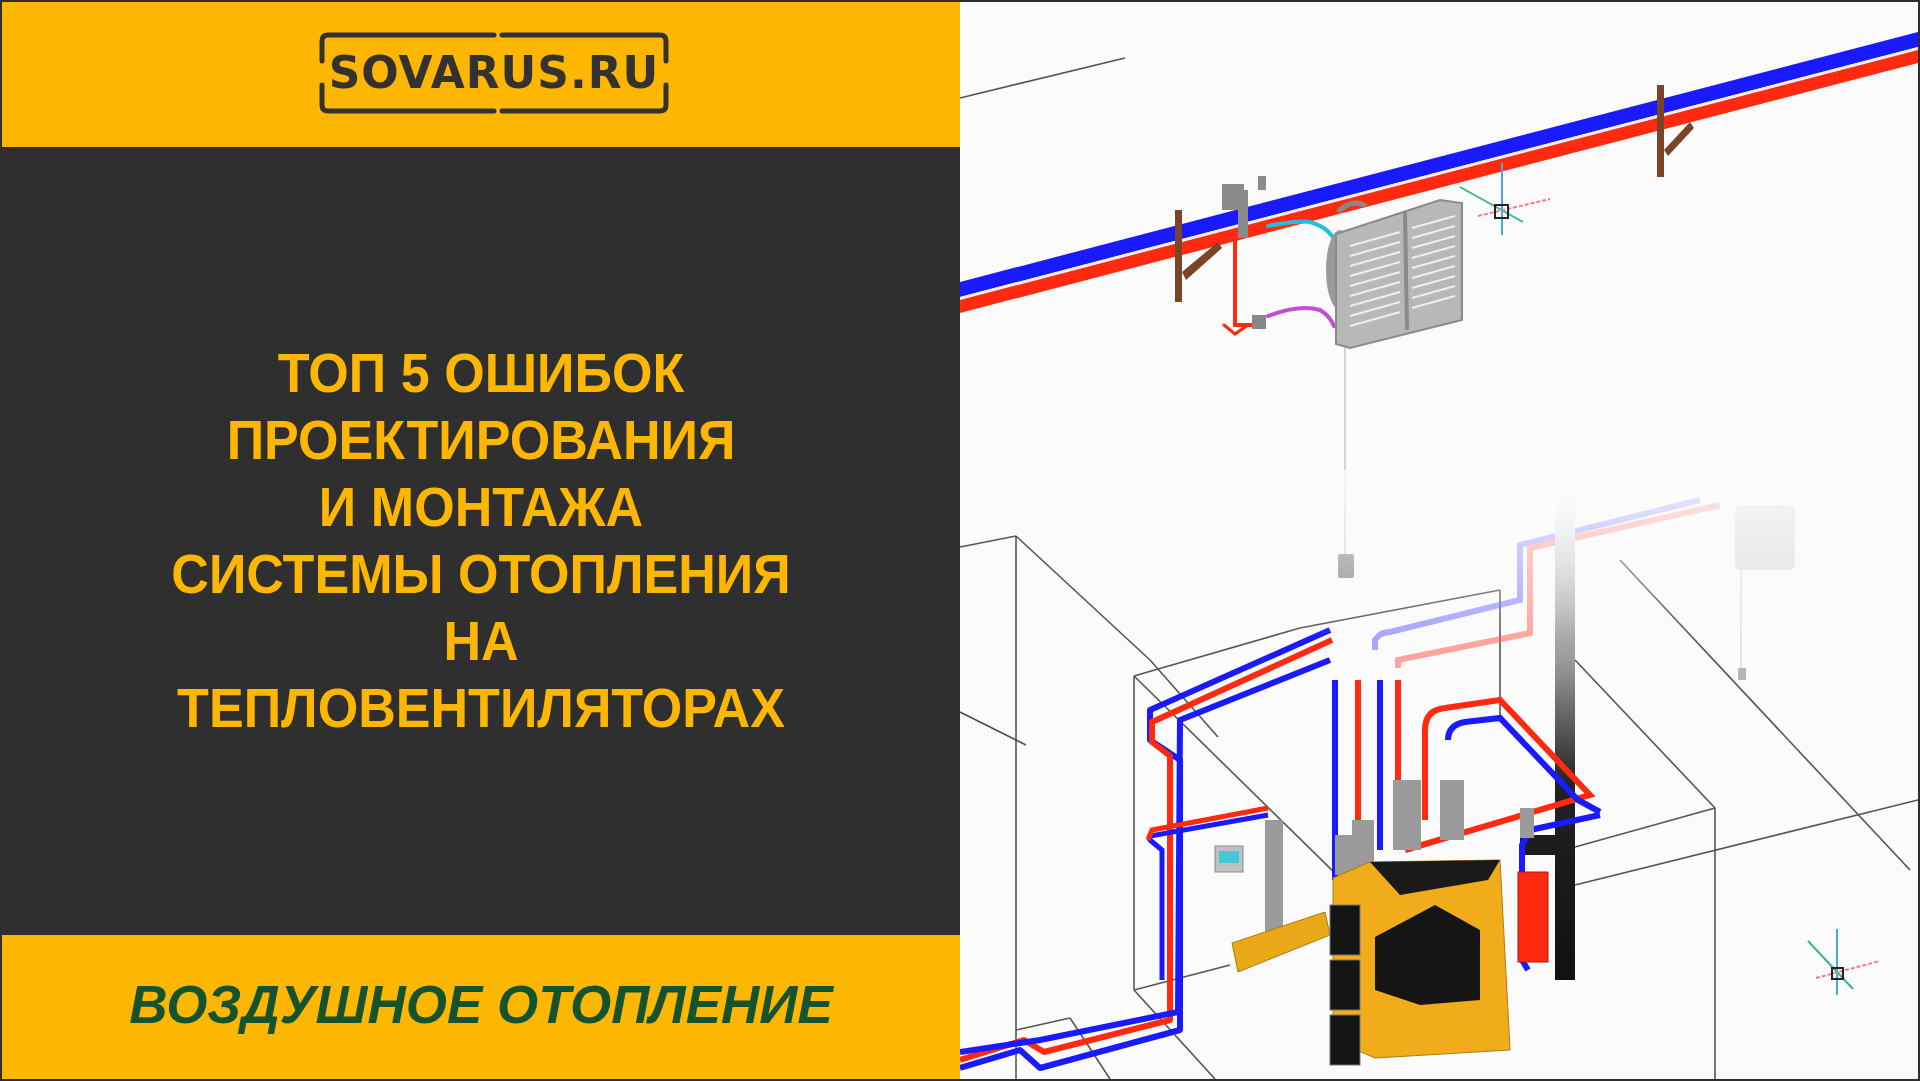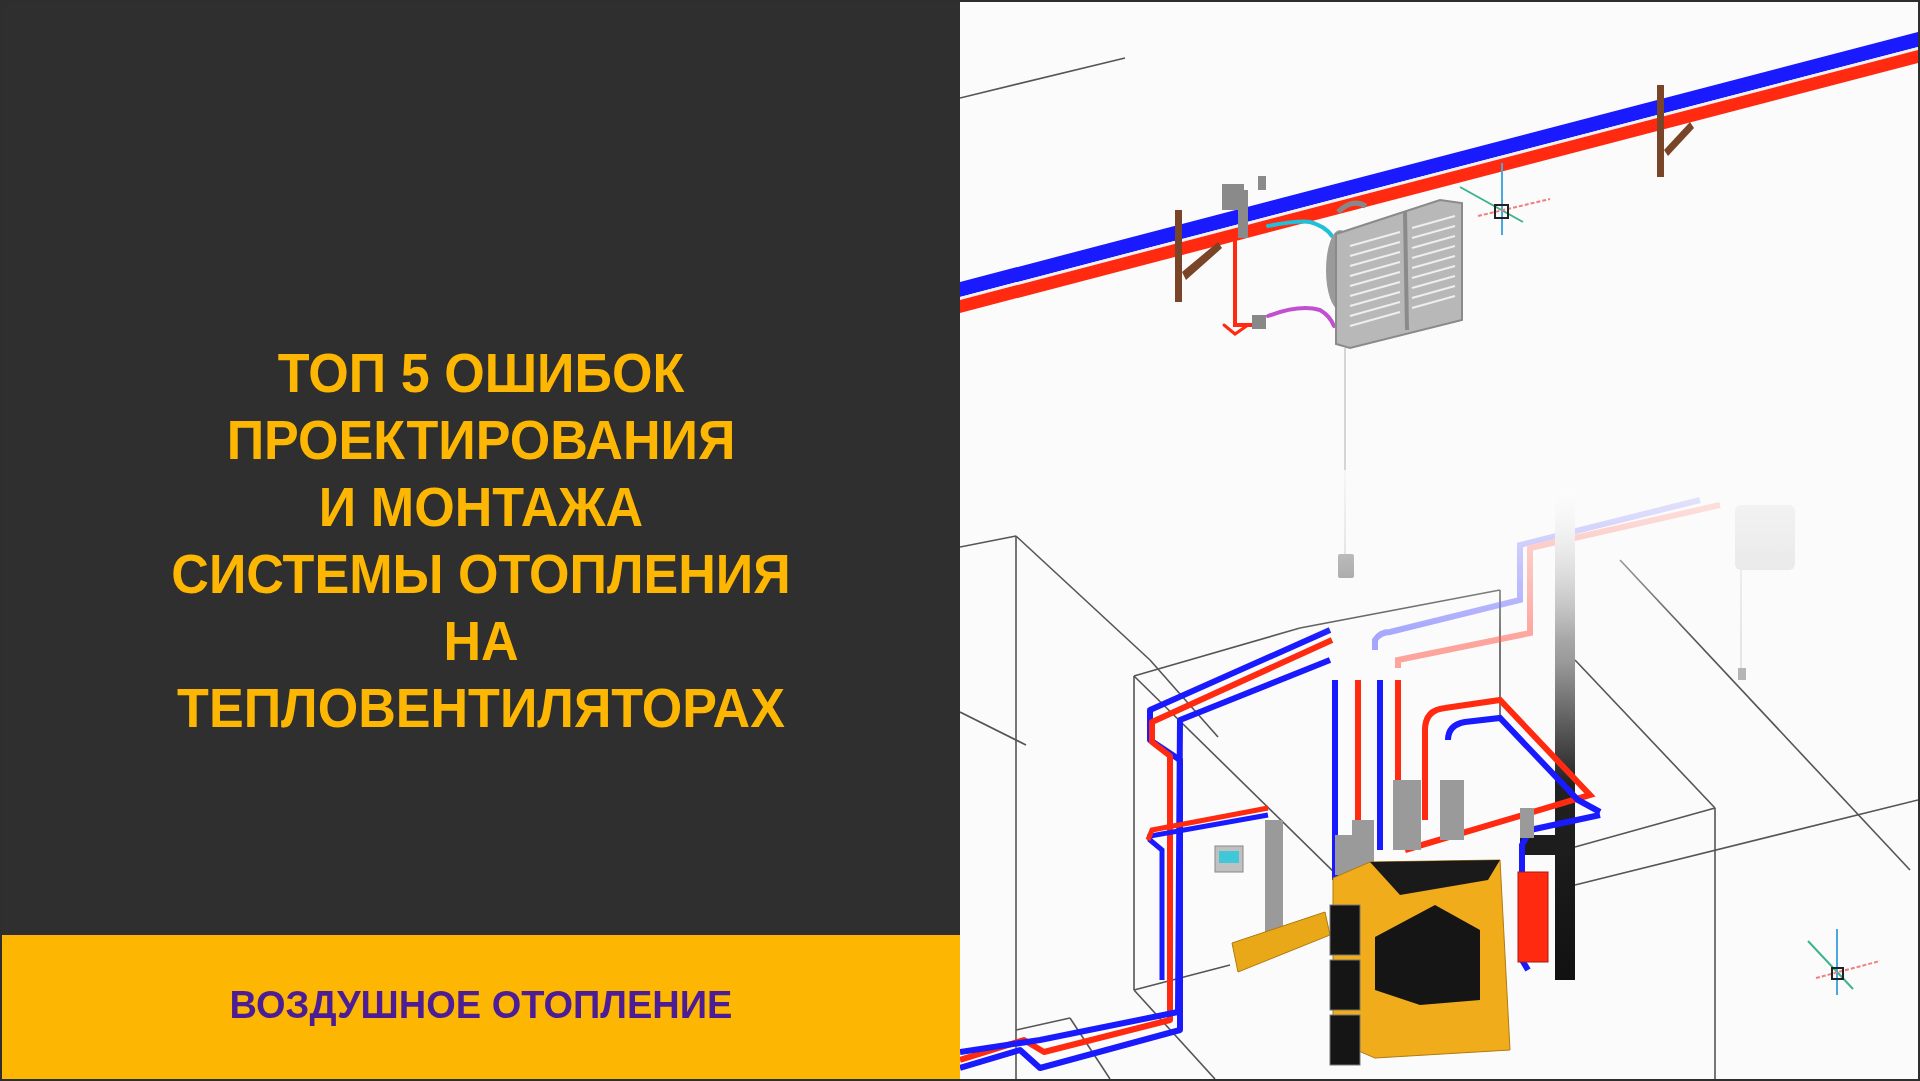--- a/index.html
+++ b/index.html
@@ -49,40 +49,54 @@
       transform-origin: center top;
     }
     .title .line { display: block; white-space: nowrap; }
     .bottom-band {
       position: absolute; left: 0; top: 933px; width: 958px; height: 144px;
       background: #fdb702;
     }
     .bottom-label {
       position: absolute; left: 0; right: 0; top: 44px;
       text-align: center;
-      color: #4c1d95;
+      color: #14532d;
       font-family: "Liberation Sans", sans-serif;
       font-weight: bold;
-      font-size: 38px;
+      font-size: 53px;
       line-height: 52px;
       white-space: nowrap;
+      font-style: italic;
     }
     .right-panel {
       position: absolute; left: 960px; top: 2px; width: 958px; height: 1077px;
       background: #fbfbfb;
       overflow: hidden;
     }
     .right-panel svg { position: absolute; left: 0; top: 0; }
   </style>
 </head>
 <body>
 
 <div class="frame"></div>
 
 <div class="left-panel">
+  <div class="top-band">
+    <div class="logo">
+      <svg class="logo-frame" width="352" height="84" viewBox="0 0 352 84">
+        <g fill="none" stroke="#343230" stroke-width="5" stroke-linecap="round">
+          <path d="M176 4 H10 Q4 4 4 10 V30"></path>
+          <path d="M4 54 V74 Q4 80 10 80 H176"></path>
+          <path d="M184 4 H342 Q348 4 348 10 V30"></path>
+          <path d="M348 54 V74 Q348 80 342 80 H184"></path>
+        </g>
+      </svg>
+      <div class="logo-text">SOVARUS.RU</div>
+    </div>
+  </div>
 
   <div class="title">
     <span class="line">ТОП 5 ОШИБОК</span>
     <span class="line">ПРОЕКТИРОВАНИЯ</span>
     <span class="line">И МОНТАЖА</span>
     <span class="line">СИСТЕМЫ ОТОПЛЕНИЯ</span>
     <span class="line">НА</span>
     <span class="line">ТЕПЛОВЕНТИЛЯТОРАХ</span>
   </div>
 

